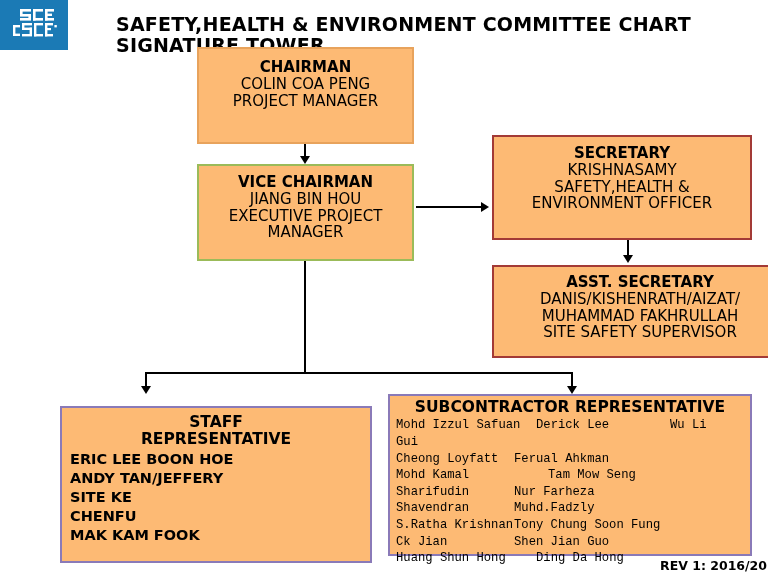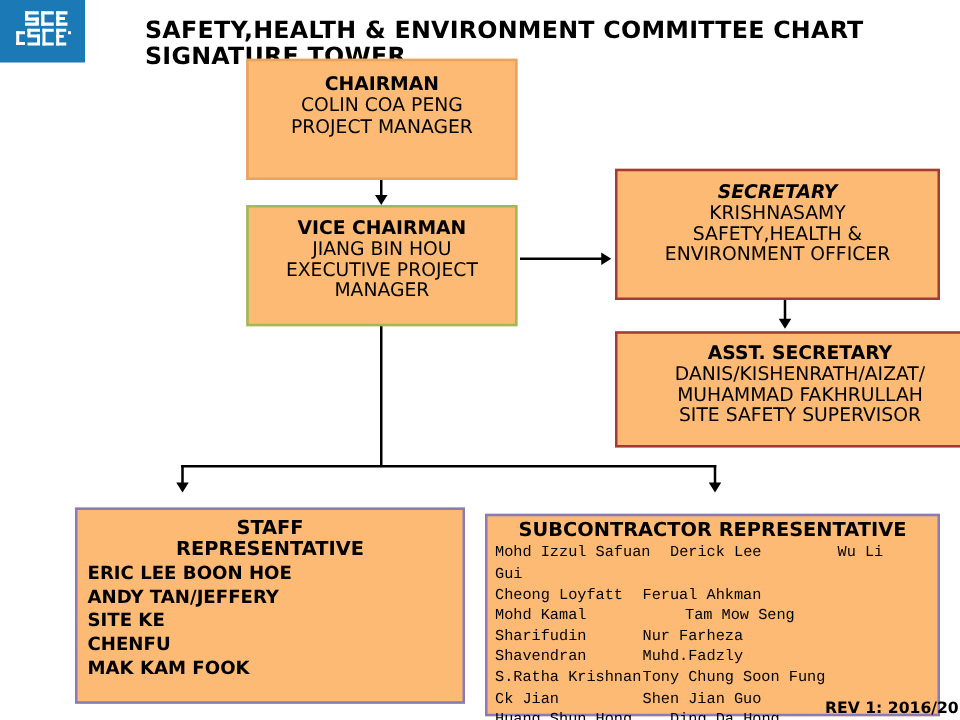--- a/index.html
+++ b/index.html
@@ -82,21 +82,21 @@
     padding-top: 8px;
   }
   #vice-chairman-box .box-head { font-size: 15px; }
   #vice-chairman-box .box-body { font-size: 15px; }
 
   #secretary-box {
     left: 492px; top: 135px; width: 260px; height: 105px;
     border-width: 2px; border-color: #A33A36;
     padding-top: 8px;
   }
-  #secretary-box .box-head { font-size: 15px; font-style: italic; }
+  #secretary-box .box-head { font-size: 15px; }
   #secretary-box .box-body { font-size: 15px; }
 
   #asst-secretary-box {
     left: 492px; top: 265px; width: 296px; height: 93px;
     border-width: 2px; border-color: #A33A36;
     padding-top: 7px;
   }
   #asst-secretary-box .box-head { font-size: 15px; }
   #asst-secretary-box .box-body { font-size: 15px; }
 
@@ -110,21 +110,21 @@
     margin-top: 1px;
     padding-left: 8px;
     text-align: left;
     font-size: 14.5px;
     line-height: 19px;
     color: #000000;
     font-weight: bold;
   }
 
   #subcontractor-box {
-    left: 388px; top: 411px; width: 364px; height: 162px;
+    left: 388px; top: 394px; width: 364px; height: 162px;
     border-width: 2px; border-color: #8A7AB8;
     padding-top: 3px;
   }
   #subcontractor-box .box-head { font-size: 15.5px; }
   #sub-names {
     margin-top: 1px;
     padding-left: 6px;
     font-size: 12.2px;
     line-height: 16.6px;
     color: #000000;

